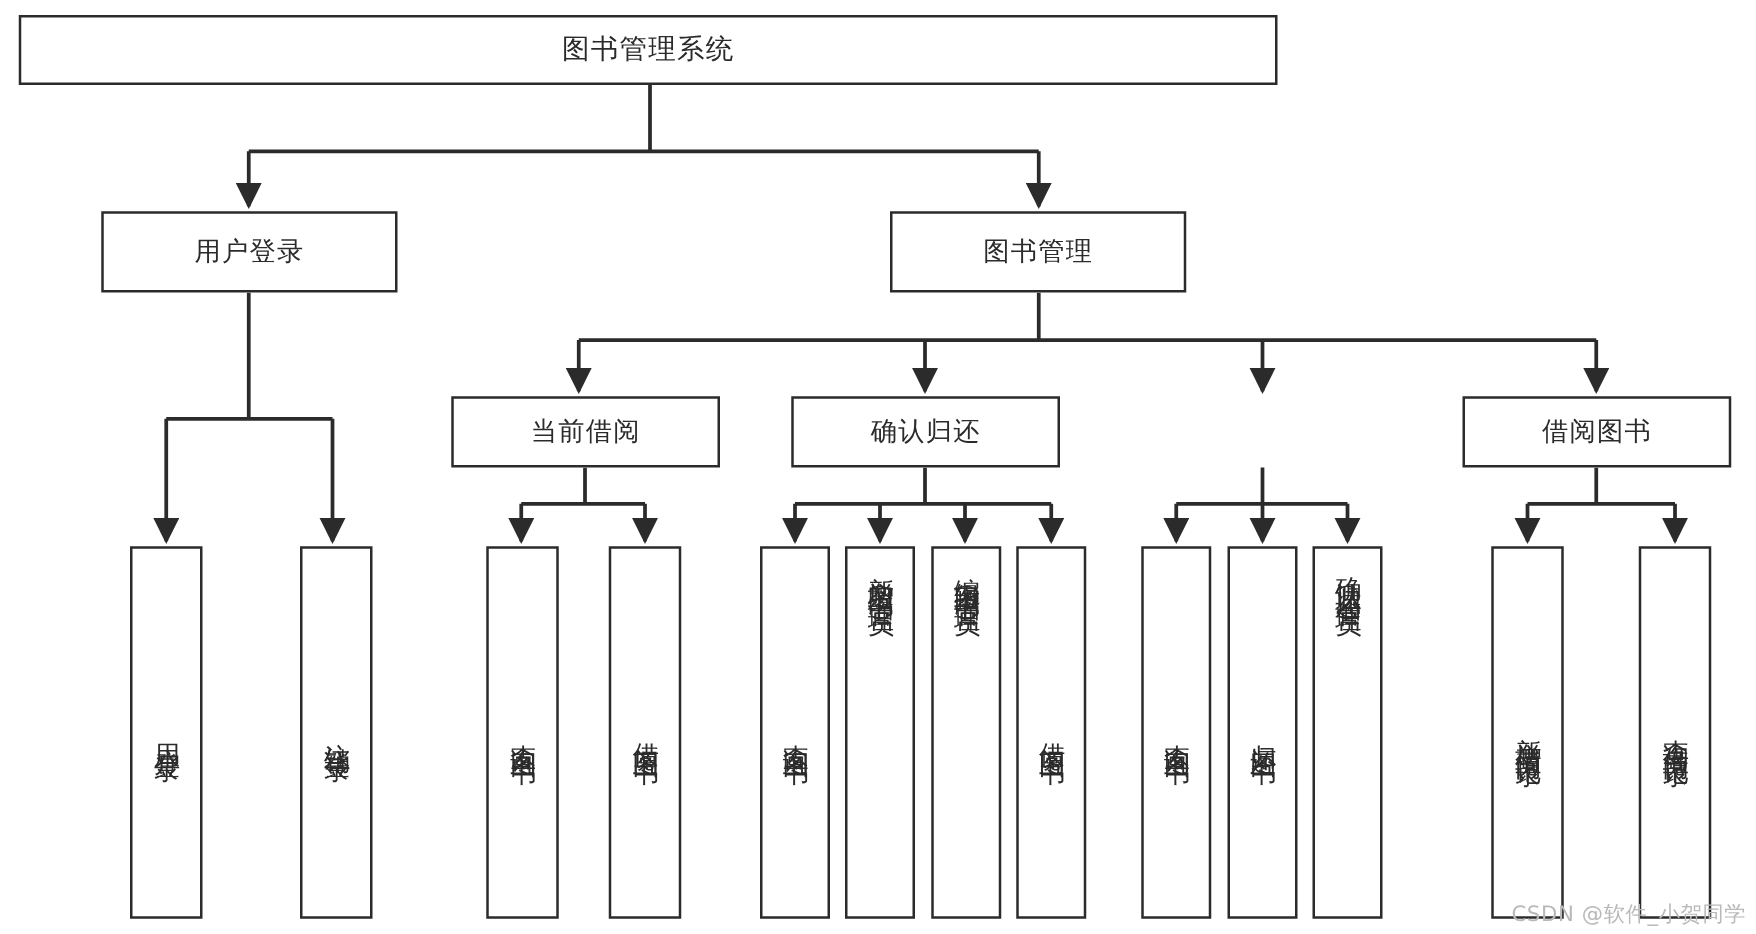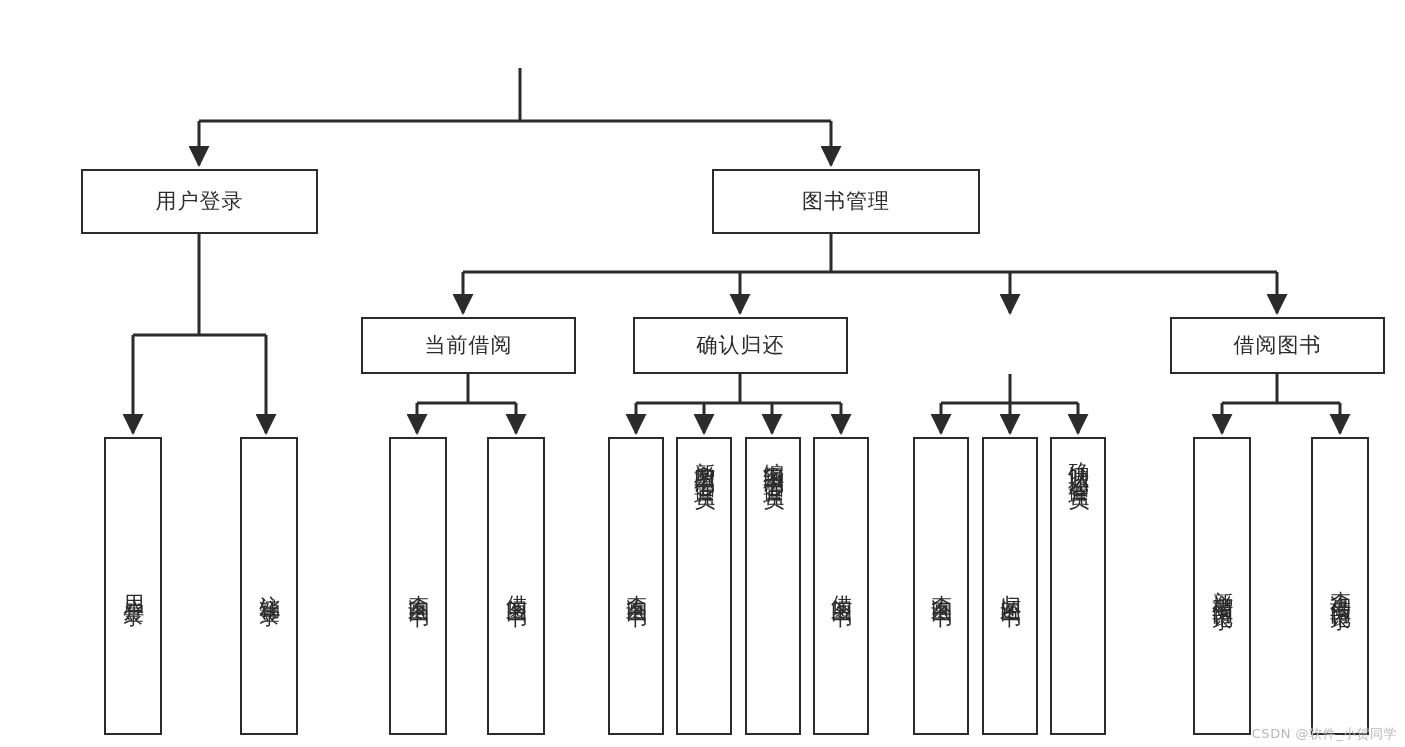--- a/index.html
+++ b/index.html
@@ -65,21 +65,21 @@
     justify-content: center;
   }
   .leaf-inner.top {
     align-items: flex-start;
     padding-top: 6px;
   }
   #watermark {
     position: absolute;
     right: 8px;
     bottom: 4px;
-    font-size: 13px;
+    font-size: 17px;
     color: #b9b9b9;
     letter-spacing: 0.5px;
     white-space: nowrap;
     user-select: none;
     margin-top: 48px;
   }
 </style>
 </head>
 <body>
 
@@ -132,26 +132,29 @@
       <path d="M 1010 403 L 1010 433" marker-end="url(#arrow)"></path>
       <path d="M 1078 403 L 1078 433" marker-end="url(#arrow)"></path>
 
       <path d="M 1277 374 L 1277 403"></path>
       <path d="M 1222 403 L 1340 403"></path>
       <path d="M 1222 403 L 1222 433" marker-end="url(#arrow)"></path>
       <path d="M 1340 403 L 1340 433" marker-end="url(#arrow)"></path>
     </g>
   </svg>
 
+  <div class="node horiz root" style="left:15px; top:12px; width:1007px; height:56px;">
+    <span>图书管理系统</span>
+  </div>
 
   <div class="node horiz" style="left:81px; top:169px; width:237px; height:65px;">
     <span>用户登录</span>
   </div>
 
-  <div class="node horiz" style="left:712px; top:169px; width:268px; height:65px;">
+  <div class="node horiz" style="left:712px; top:169px; width:237px; height:65px;">
     <span>图书管理</span>
   </div>
 
   <div class="node horiz" style="left:361px; top:317px; width:215px; height:57px;">
     <span>当前借阅</span>
   </div>
 
   <div class="node horiz" style="left:633px; top:317px; width:215px; height:57px;">
     <span>确认归还</span>
   </div>

